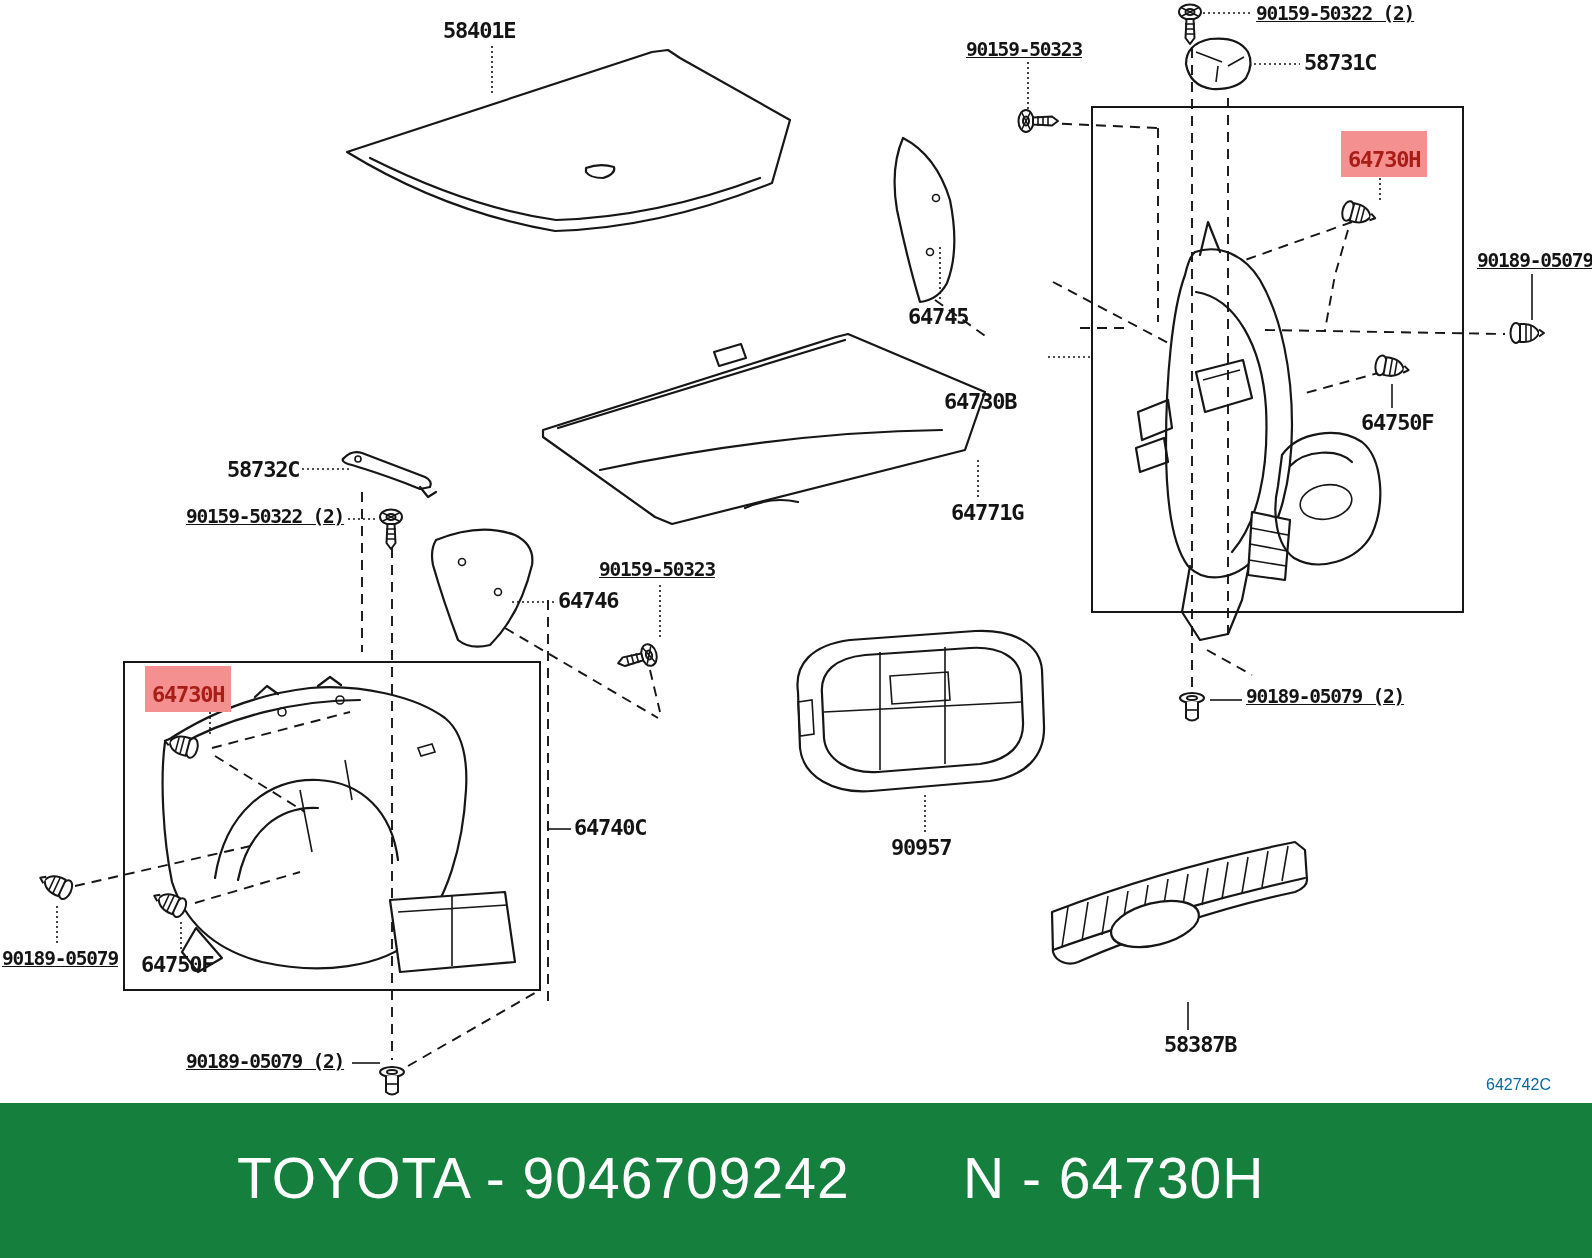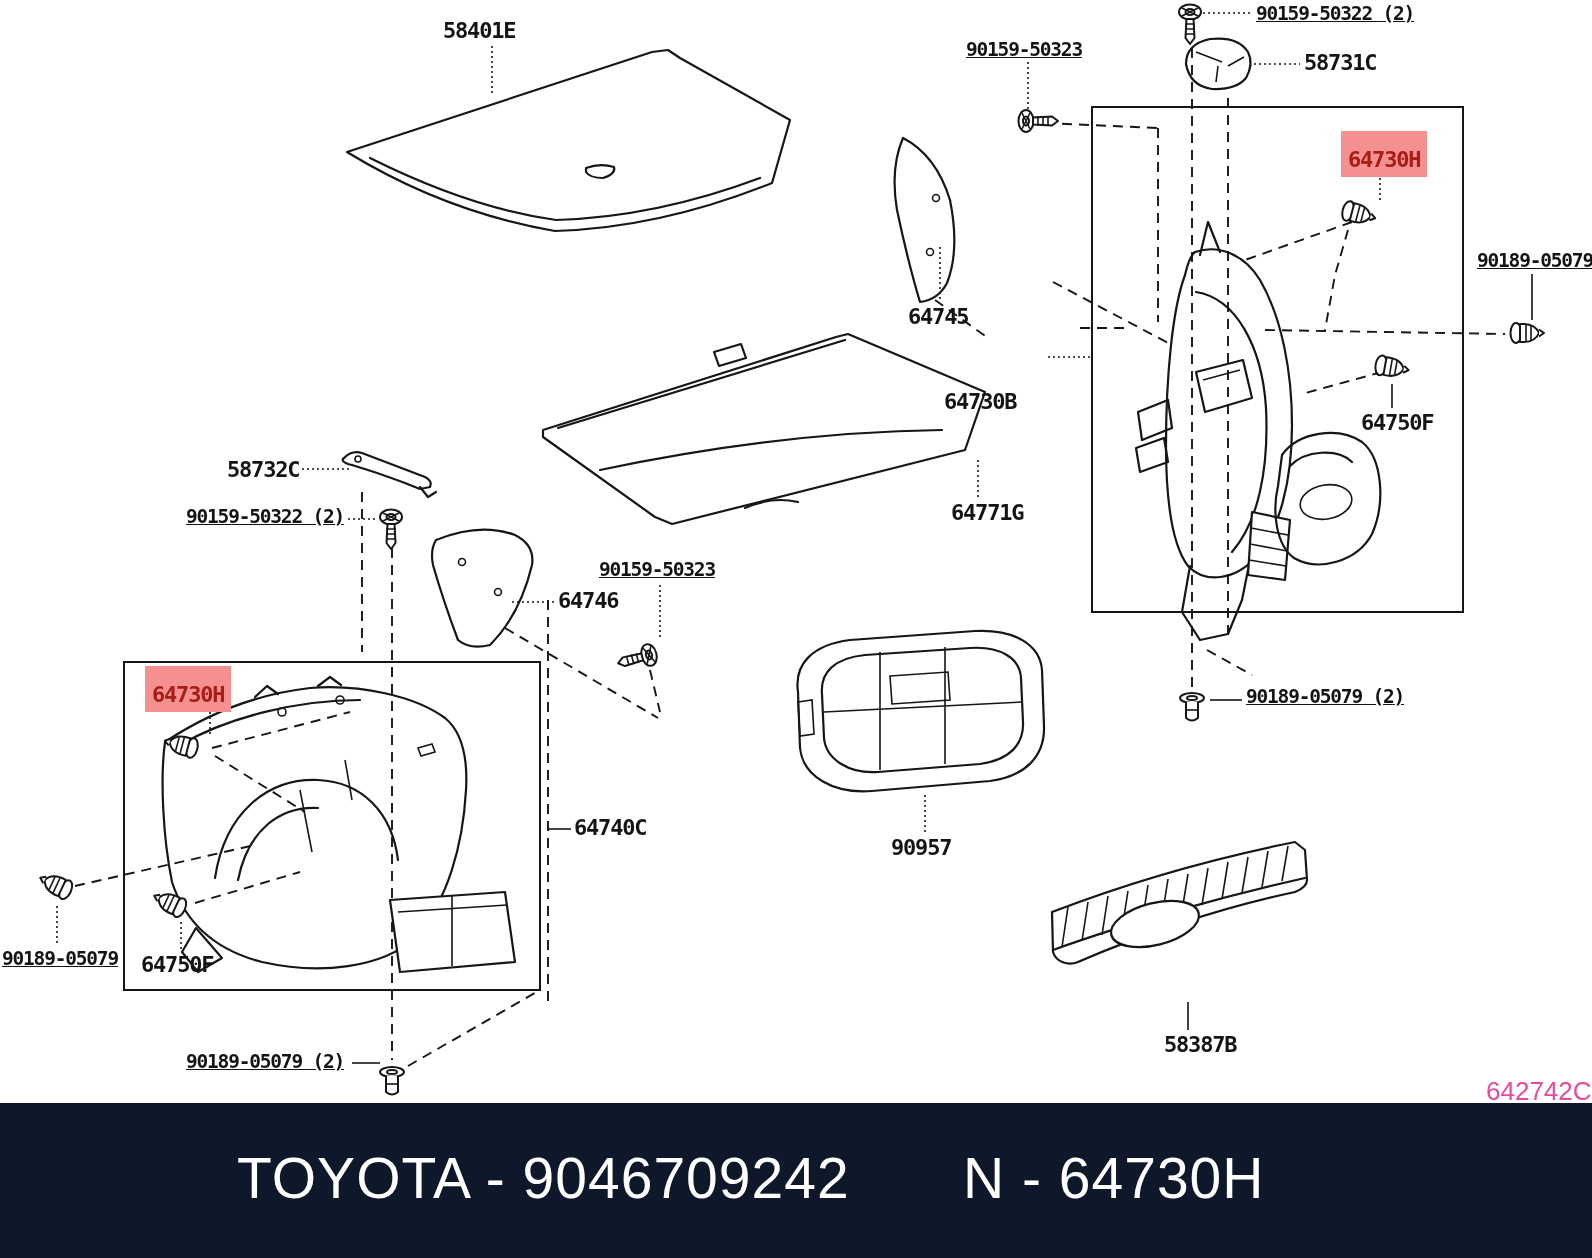--- a/index.html
+++ b/index.html
@@ -6,22 +6,22 @@
   body{width:1592px;height:1258px;overflow:hidden;position:relative;
        font-family:"DejaVu Sans Mono", monospace;}
   .stage{position:absolute;left:0;top:0;width:1332px;height:1258px;}
   .diagram{position:absolute;left:0;top:0;width:1592px;height:1103px;background:#fff;}
   svg{position:absolute;left:0;top:0;}
   .plabel{position:absolute;font-family:"DejaVu Sans Mono",monospace;font-weight:bold;
           color:#141414;font-size:22px;letter-spacing:-1.2px;white-space:nowrap;line-height:1;}
   .plabel.long{font-size:19.5px;text-decoration:underline;}
   .plabel.hl{background:#f59090;color:#a81d15;padding:18px 7px 6px 7px;}
   .refcode{position:absolute;font-family:"Liberation Sans",sans-serif;font-weight:normal;
-           font-size:26px;color:#ec4899;letter-spacing:0;}
-  .banner{position:absolute;left:0;top:1103px;width:1592px;height:155px;background:#0f172a;}
+           font-size:16px;color:#0369a1;letter-spacing:0;}
+  .banner{position:absolute;left:0;top:1103px;width:1592px;height:155px;background:#15803d;}
   .banner span{position:absolute;top:50%;transform:translateY(-54%);
                font-family:"Liberation Sans",sans-serif;font-size:57px;color:#fff;
                letter-spacing:1px;white-space:nowrap;}
   .banner .b-left{left:237px;}
   .banner .b-right{left:963px;}
   
   .ln{fill:none;stroke:#161616;stroke-width:2.2;stroke-linejoin:round;stroke-linecap:round;}
   .thin{fill:none;stroke:#161616;stroke-width:1.6;}
   .box{fill:none;stroke:#161616;stroke-width:2;}
   .dash{fill:none;stroke:#161616;stroke-width:1.9;stroke-dasharray:10 7;}

